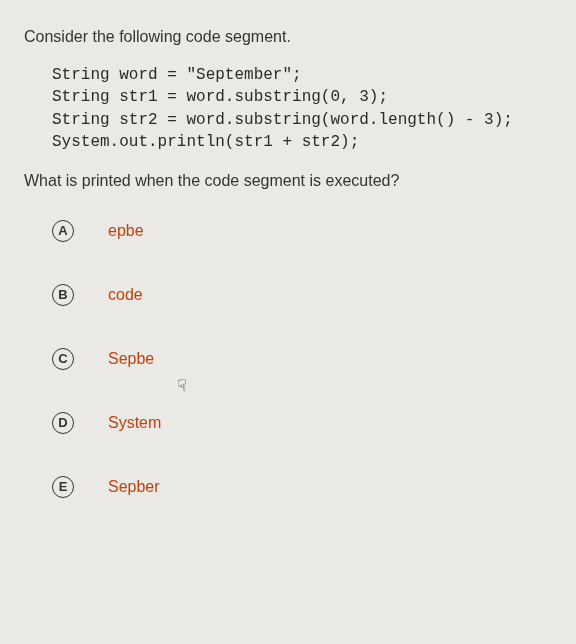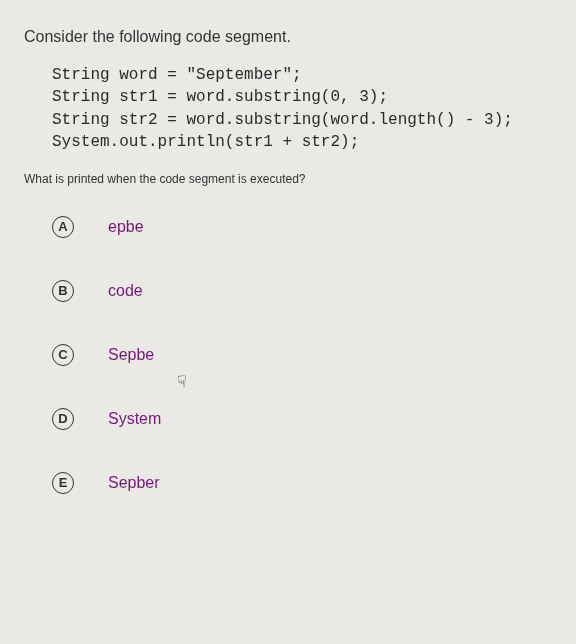--- a/index.html
+++ b/index.html
@@ -24,21 +24,21 @@
     .code-block {
       font-family: "Courier New", monospace;
       font-size: 16px;
       white-space: pre;
       margin-left: 28px;
       margin-bottom: 18px;
       line-height: 1.4;
       color: #2a2a2a;
     }
     .question-prompt {
-      font-size: 12px;
+      font-size: 16px;
       margin-bottom: 30px;
       color: #333;
     }
     .options {
       margin-left: 28px;
     }
     .option {
       display: flex;
       align-items: center;
       margin-bottom: 42px;
@@ -52,21 +52,21 @@
       display: flex;
       align-items: center;
       justify-content: center;
       font-size: 13px;
       font-weight: bold;
       margin-right: 34px;
       color: #333;
     }
     .option-text {
       font-size: 16px;
-      color: #701a75;
+      color: #c2410c;
     }
     .cursor-icon {
       position: absolute;
       left: 125px;
       top: 28px;
       font-size: 16px;
       color: #333;
     }
   </style>
 </head>

